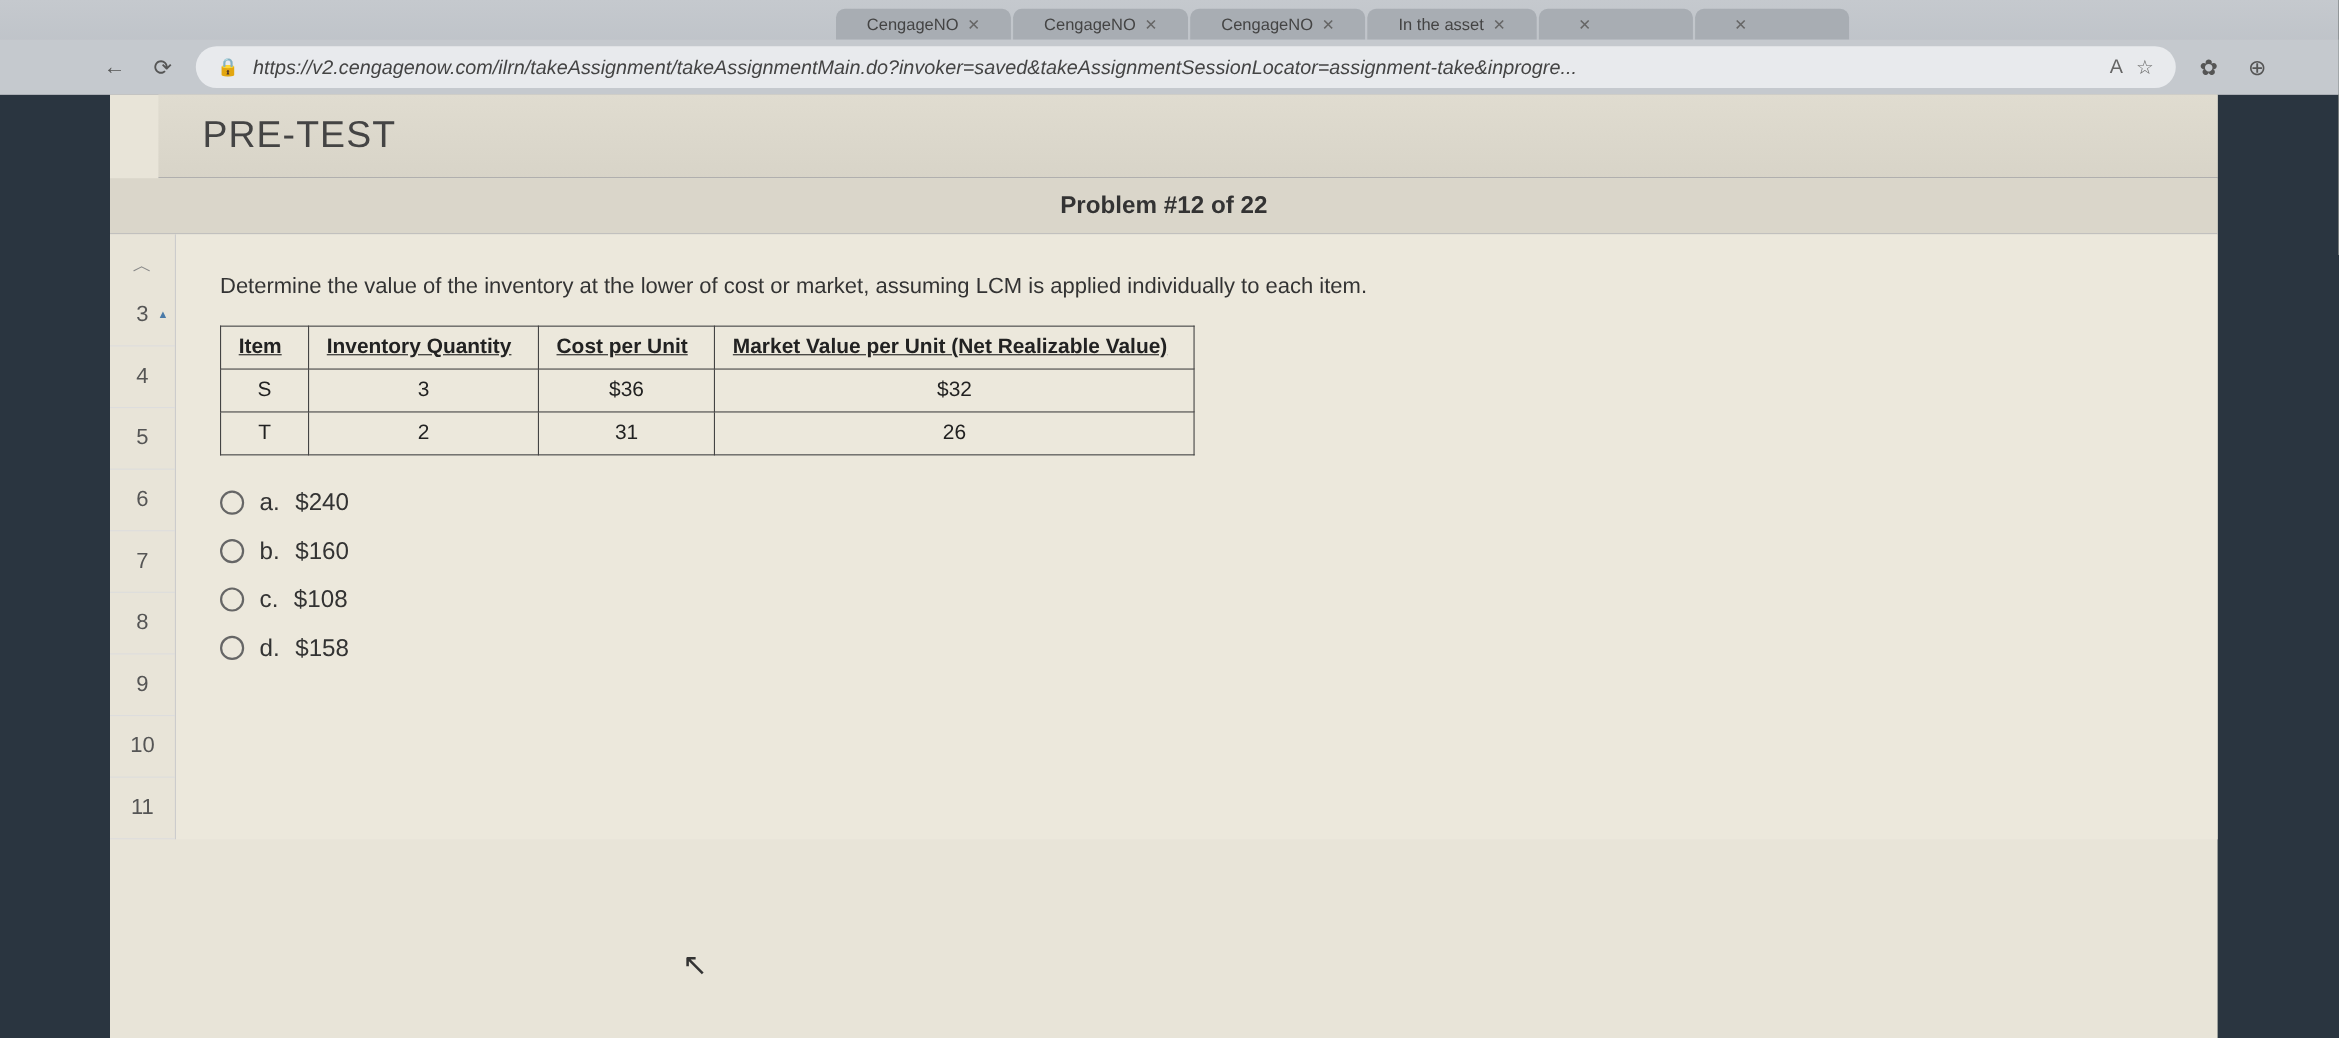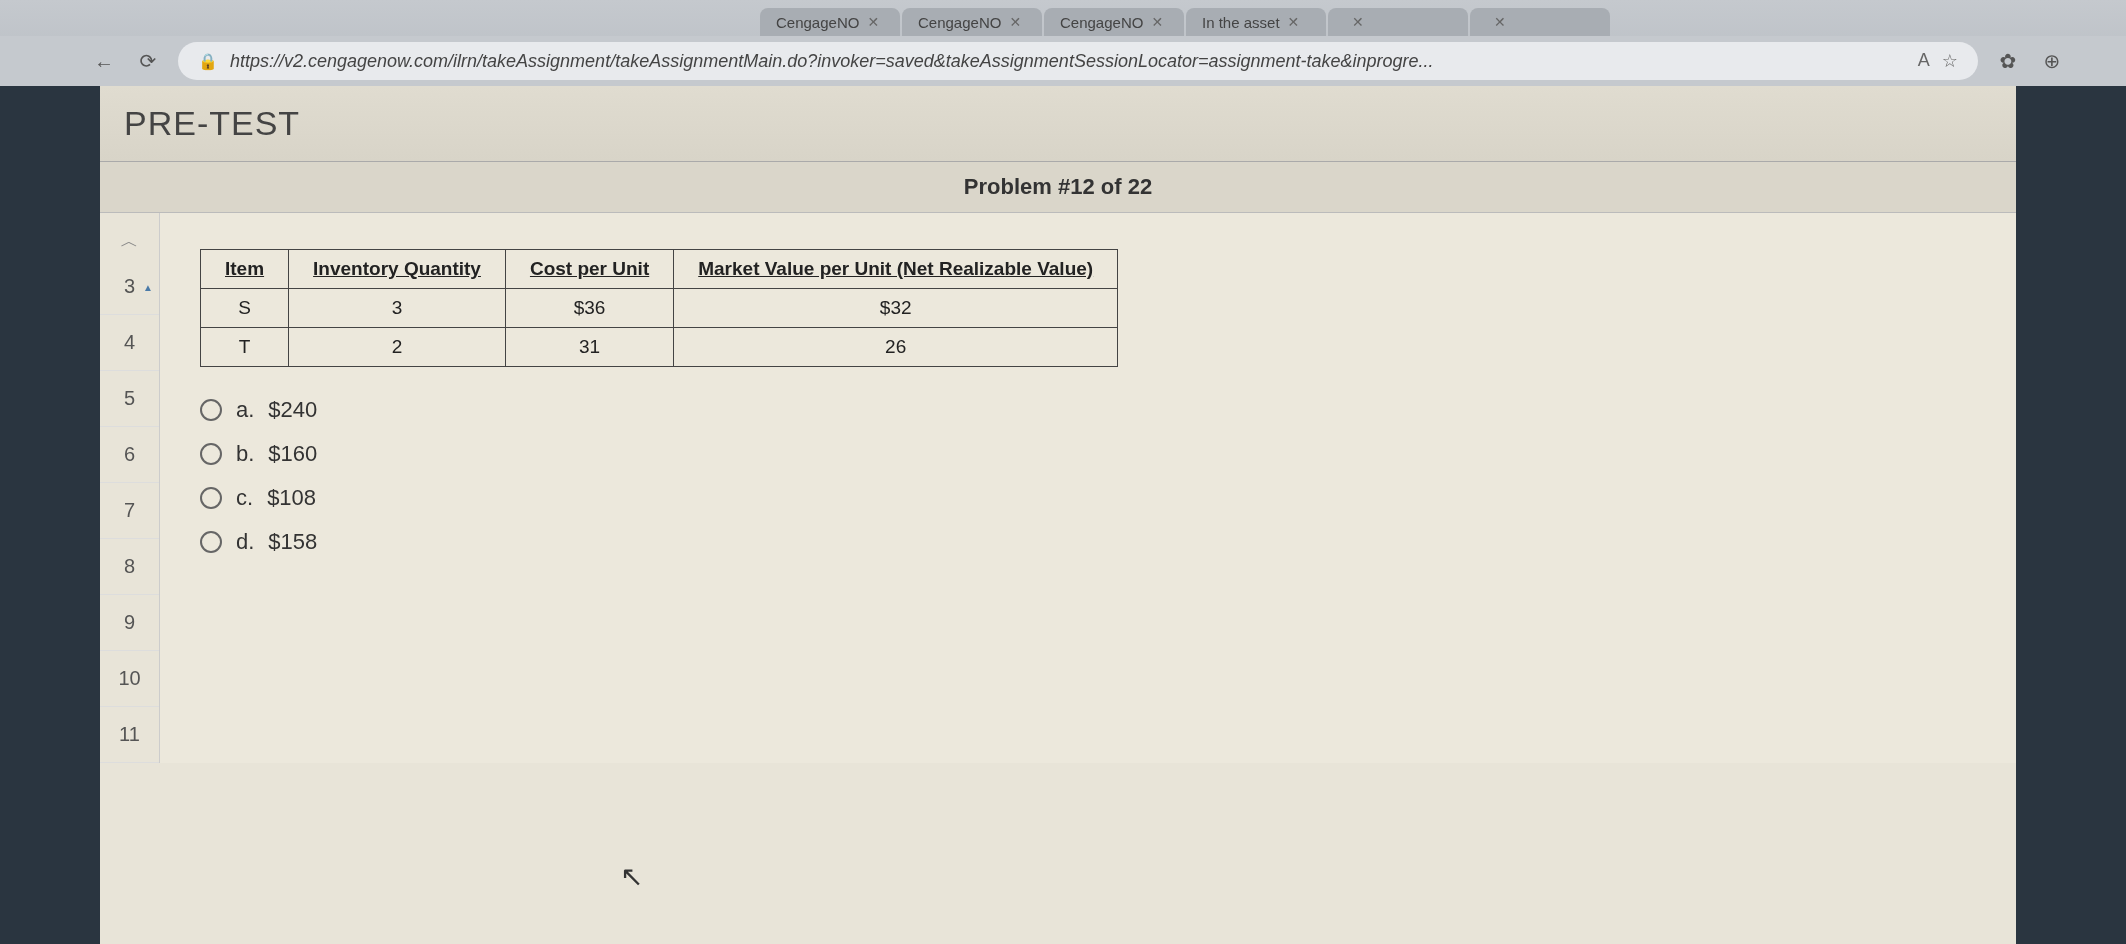--- a/index.html
+++ b/index.html
@@ -18,21 +18,21 @@
 .tab-bar {
   display: flex;
   align-items: flex-end;
   padding-left: 760px;
   gap: 2px;
   height: 28px;
 }
 .tab {
   background: #a8adb3;
   border-radius: 8px 8px 0 0;
-  padding: 4px 16px;
+  padding: 4px 28px;
   font-size: 15px;
   color: #444;
   display: flex;
   align-items: center;
   gap: 8px;
   min-width: 140px;
   height: 28px;
 }
 .tab .close { color: #666; font-size: 14px; cursor: pointer; }
 .nav-row {
@@ -68,24 +68,25 @@
 .url-text { flex: 1; white-space: nowrap; overflow: hidden; font-style: italic; }
 .url-actions { display: flex; gap: 12px; color: #666; }
 .content-wrap {
   margin: 0 110px 0 100px;
   background: #e8e4d8;
   min-height: 860px;
 }
 .header-bar {
   background: linear-gradient(to bottom, #e0dcd0, #d8d4c8);
   border-bottom: 1px solid #aaa;
-  padding: 18px 24px;
+  padding: 18px 40px;
   font-size: 34px;
   color: #444;
   letter-spacing: 1px;
+  margin-left: 44px;
 }
 .problem-bar {
   background: #dad6ca;
   border-bottom: 1px solid #bbb;
   padding: 12px 28px;
   font-size: 22px;
   font-weight: bold;
   color: #333;
   text-align: center;
 }
@@ -142,20 +143,21 @@
 table.data th, table.data td {
   border: 1px solid #444;
   padding: 8px 24px;
   font-size: 19px;
   text-align: center;
   color: #222;
 }
 table.data th {
   font-weight: bold;
   text-decoration: underline;
+  padding-left: 16px;
 }
 .options {
   margin-top: 20px;
 }
 .option-row {
   display: flex;
   align-items: center;
   gap: 14px;
   margin-bottom: 18px;
   font-size: 22px;
@@ -234,20 +236,21 @@
       <div class="nav-num">4</div>
       <div class="nav-num">5</div>
       <div class="nav-num">6</div>
       <div class="nav-num">7</div>
       <div class="nav-num">8</div>
       <div class="nav-num">9</div>
       <div class="nav-num">10</div>
       <div class="nav-num">11</div>
     </div>
     <div class="question-body">
+      <div class="question-text">Determine the value of the inventory at the lower of cost or market, assuming LCM is applied individually to each item.</div>
       <table class="data">
         <tbody>
             <tr>
           <th>Item</th>
           <th>Inventory Quantity</th>
           <th>Cost per Unit</th>
           <th>Market Value per Unit (Net Realizable Value)</th>
         </tr>
         <tr>
           <td>S</td>

